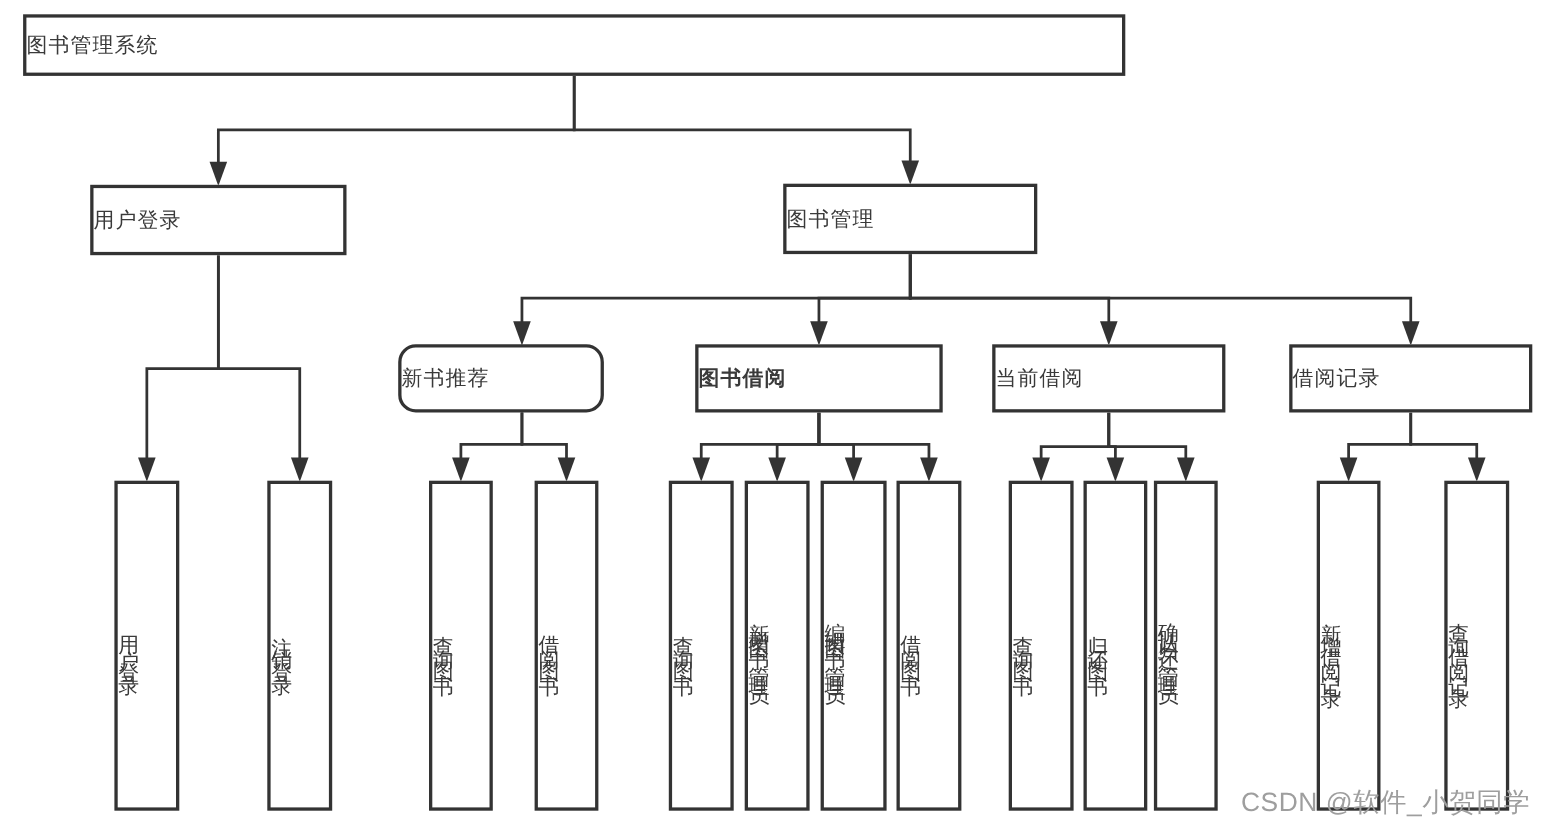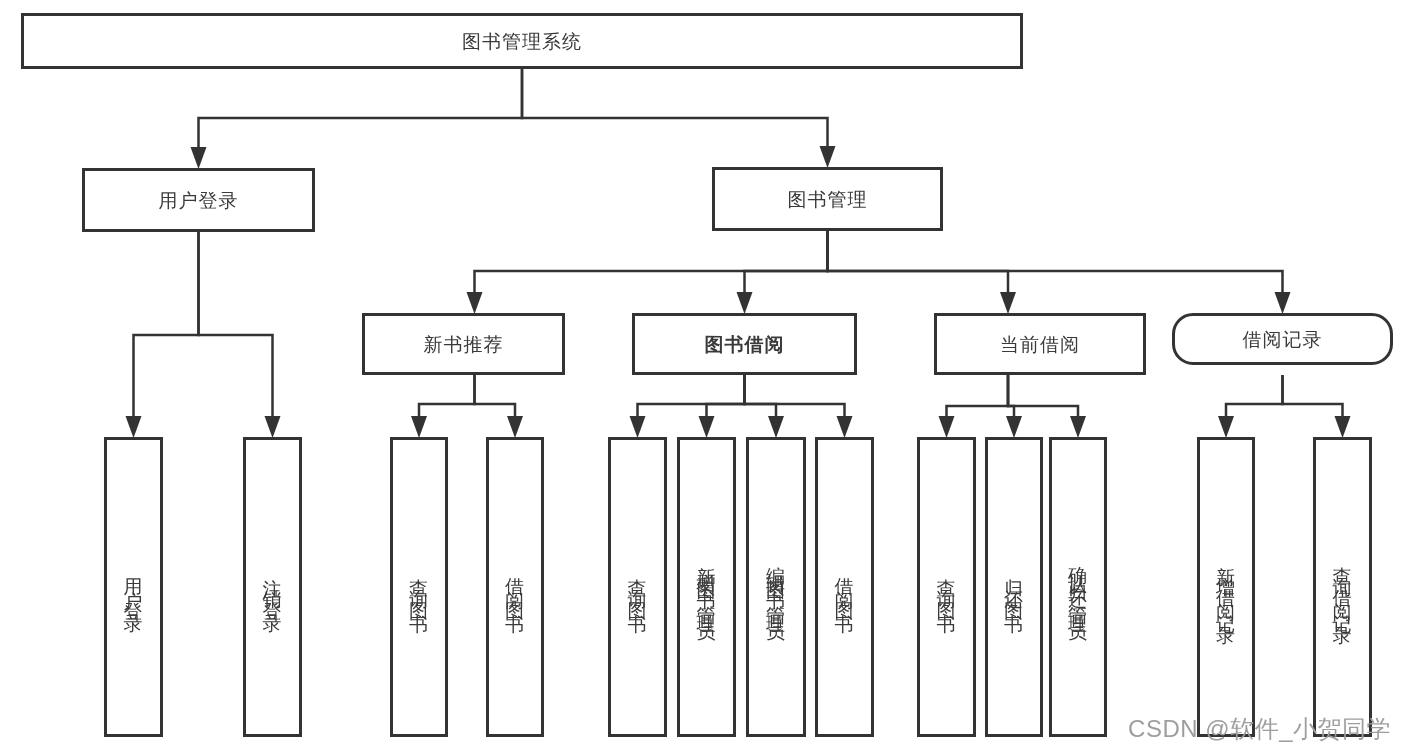--- a/index.html
+++ b/index.html
@@ -7,21 +7,21 @@
     --text:#3a3a3a; --watermark:#9e9e9e;
   }
   html,body{margin:0;padding:0;background:var(--bg);}
   #canvas{
     position:relative; width:1405px; height:747px; background:var(--bg);
     overflow:hidden; font-family:"Liberation Sans","DejaVu Sans",sans-serif;
   }
   #edges-svg{position:absolute;left:0;top:0;width:1405px;height:747px;}
   .node{
     position:absolute; background:var(--fill); border:3px solid var(--border);
-    box-sizing:border-box; display:flex; align-items:center; justify-content:center;
+    box-sizing:border-box; display:flex; align-items:center; justify-content:flex-start;
     z-index:2;
   }
   .node .label{
     color:var(--text); font-size:19px; line-height:1; letter-spacing:1px;
     white-space:nowrap;
   }
   .node.v .label{
     writing-mode:vertical-rl; text-orientation:mixed; white-space:normal;
   }
   .node.v .label.short{letter-spacing:12px;}
@@ -79,30 +79,30 @@
 
   <div class="node h" style="left: 21px; top: 13px; width: 1002px; height: 56px;">
       <span class="label ">图书管理系统</span>
     </div>
     <div class="node h" style="left: 82px; top: 168px; width: 233px; height: 64px;">
       <span class="label ">用户登录</span>
     </div>
     <div class="node h" style="left: 712px; top: 167px; width: 231px; height: 64px;">
       <span class="label ">图书管理</span>
     </div>
-    <div class="node h" style="left: 362px; top: 313px; width: 203px; height: 62px;">
+    <div class="node h" style="left: 362px; top: 313px; width: 187px; height: 62px; border-radius: 16px;">
       <span class="label ">新书推荐</span>
     </div>
     <div class="node h" style="left: 632px; top: 313px; width: 225px; height: 62px; font-weight: bold;">
       <span class="label ">图书借阅</span>
     </div>
-    <div class="node h" style="left: 934px; top: 313px; width: 212px; height: 62px;">
+    <div class="node h" style="left: 902px; top: 313px; width: 212px; height: 62px;">
       <span class="label ">当前借阅</span>
     </div>
-    <div class="node h" style="left: 1172px; top: 313px; width: 221px; height: 52px; border-radius: 21px;">
+    <div class="node h" style="left: 1172px; top: 313px; width: 221px; height: 62px;">
       <span class="label ">借阅记录</span>
     </div>
     <div class="node v" style="left: 104px; top: 437px; width: 59px; height: 300px;">
       <span class="label short">用户登录</span>
     </div>
     <div class="node v" style="left: 243px; top: 437px; width: 59px; height: 300px;">
       <span class="label short">注销登录</span>
     </div>
     <div class="node v" style="left: 390px; top: 437px; width: 58px; height: 300px;">
       <span class="label short">查询图书</span>

